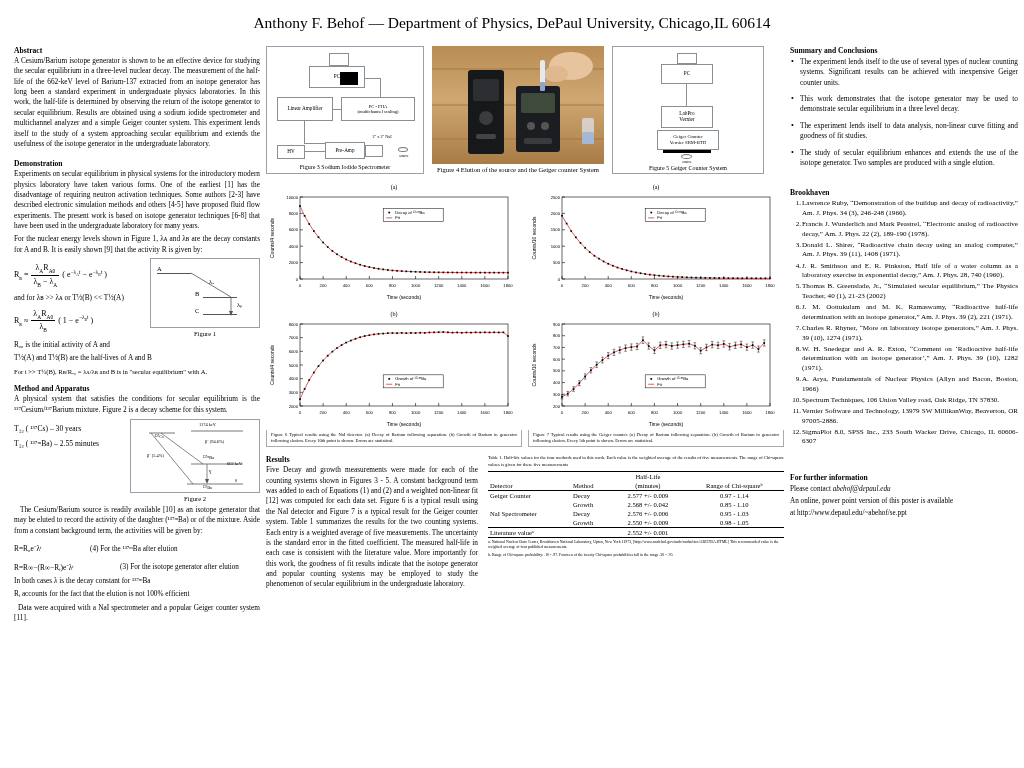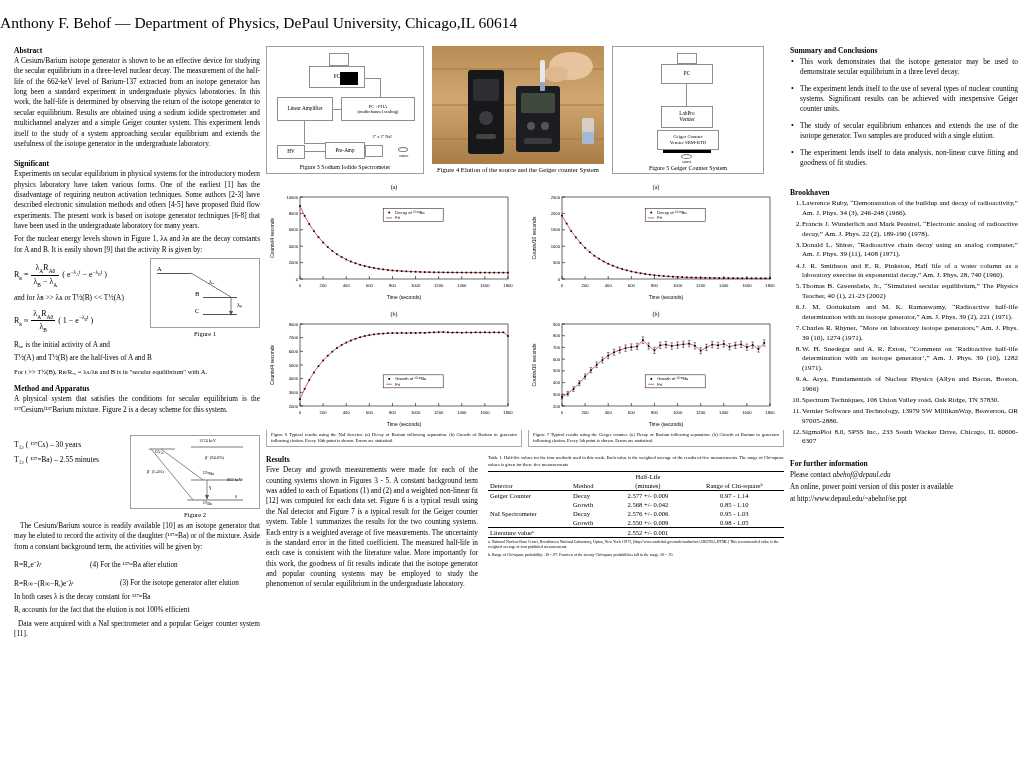--- a/index.html
+++ b/index.html
@@ -15,21 +15,21 @@
 
   
   .title {
     text-align:center;
     font-size:21px;
     font-weight:400;
     margin:24px 0 0 0;
     letter-spacing:.1px;
   }
   .authors {
-    text-align:left;
+    text-align:center;
     font-size:15.5px;
     margin:14px 0 0 0;
   }
 
   
   .cols {
     display:flex;
     margin-top:14px;
     padding:0 14px;
     align-items:flex-start;
@@ -147,21 +147,21 @@
 
   <div class="authors">Anthony F. Behof — Department of Physics, DePaul University, Chicago,IL 60614</div>
 
   <div class="cols">
 
     <div class="col-left">
 
       <h2 class="sec">Abstract</h2>
       <p class="body">A Cesium/Barium isotope generator is shown to be an effective device for studying the secular equilibrium in a three-level nuclear decay. The measurement of the half-life of the 662-keV level of Barium-137 extracted from an isotope generator has long been a standard experiment in undergraduate physics laboratories. In this work, the half-life is determined by observing the return of the isotope generator to secular equilibrium. Results are obtained using a sodium iodide spectrometer and multichannel analyzer and a simple Geiger counter system. This experiment lends itself to the study of a system approaching secular equilibrium and extends the usefulness of the isotope generator in the undergraduate laboratory.</p>
 
-      <h2 class="sec" style="margin-top:10px">Significant</h2>
+      <h2 class="sec" style="margin-top:10px">Demonstration</h2>
       <p class="body">Experiments on secular equilibrium in physical systems for the introductory modern physics laboratory have taken various forms. One of the earliest [1] has the disadvantage of requiring neutron activation techniques. Some authors [2-3] have described electronic simulation methods and others [4-5] have proposed fluid flow experiments. The present work is based on isotope generator techniques [6-8] that have been used in the undergraduate laboratory for many years.</p>
       <p class="body">For the nuclear energy levels shown in Figure 1, λᴀ and λʙ are the decay constants for A and B. It is easily shown [9] that the activity R is given by:</p>
 
       <div class="eqrow">
         <div class="eqcol">
           <div class="eq">
             R<sub>в</sub> =
             <span class="frac"><span class="num">λ<sub>A</sub>R<sub>A0</sub></span><span class="den">λ<sub>B</sub> − λ<sub>A</sub></span></span>
             ( e<sup>−λ<sub>A</sub>t</sup> − e<sup>−λ<sub>B</sub>t</sup> )
           </div>
@@ -199,21 +199,21 @@
         </div>
       </div>
 
       <p class="body" style="margin-top:3px">Rₐ₀ is the initial activity of A and</p>
       <p class="body">T½(A) and T½(B) are the half-lives of A and B</p>
       <p class="body" style="font-size:6.6px">For t &gt;&gt; T½(B), Rʙ/Rₐ₀ = λᴀ/λʙ and B is in "secular equilibrium" with A.</p>
 
       <h2 class="sec" style="margin-top:8px">Method and Apparatus</h2>
       <p class="body">A physical system that satisfies the conditions for secular equilibrium is the ¹³⁷Cesium/¹³⁷Barium mixture. Figure 2 is a decay scheme for this system.</p>
 
-      <div class="eqrow" style="margin-top:20px">
+      <div class="eqrow" style="margin-top:4px">
         <div class="eqcol">
           <div class="eq" style="font-size:7.6px">T₁₂ ( ¹³⁷Cs) – 30 years</div>
           <div class="eq" style="font-size:7.6px">T₁₂ ( ¹³⁷ᵐBa) – 2.55 minutes</div>
         </div>
         <div style="flex:0 0 auto;">
           <div class="figbox fig2">
             <svg width="130" height="74" style="position:absolute;left:0;top:0">
 
               <line x1="18" y1="13" x2="44" y2="13" stroke="#555" stroke-width="0.8"></line>
 
@@ -888,43 +888,43 @@
           <div class="fnote">a. National Nuclear Data Center, Brookhaven National Laboratory, Upton, New York 11973, [http://www.nndc.bnl.gov/nndc/nudat/rtoc/ARI37BA.HTML] This recommended value is the weighted average of four published measurements.</div>
           <div class="fnote">b. Range of Chi-square probability: .10 - .97. Fourteen of the twenty Chi-square probabilities fall in the range .30 - .70.</div>
         </div>
       </div>
     </div>
 
     <div class="col-right">
 
       <h2 class="sec">Summary and Conclusions</h2>
       <ul class="bullets">
+        <li>The experiment lends itself to the use of several types of nuclear counting systems. Significant results can be achieved with inexpensive Geiger counter units.</li>
         <li>This work demonstrates that the isotope generator may be used to demonstrate secular equilibrium in a three level decay.</li>
-        <li>The experiment lends itself to the use of several types of nuclear counting systems. Significant results can be achieved with inexpensive Geiger counter units.</li>
+        <li>The experiment lends itself to data analysis, non-linear curve fitting and goodness of fit studies.</li>
         <li>The study of secular equilibrium enhances and extends the use of the isotope generator. Two samples are produced with a single elution.</li>
-        <li>The experiment lends itself to data analysis, non-linear curve fitting and goodness of fit studies.</li>
       </ul>
 
       <h2 class="sec" style="margin-top:20px">Brookhaven</h2>
       <ol class="refs">
         <li>Lawrence Ruby, “Demonstration of the buildup and decay of radioactivity,” Am. J. Phys. 34 (3), 246-248 (1966).</li>
         <li>Francis J. Wunderlich and Mark Peastrel, “Electronic analog of radioactive decay,” Am. J. Phys. 22 (2), 189-190 (1978).</li>
         <li>Donald L. Shirer, “Radioactive chain decay using an  analog computer,” Am. J. Phys. 39 (11), 1408 (1971).</li>
         <li>J. R. Smithson  and E. R. Pinkston, Half life of a water column as a laboratory exercise in exponential decay,” Am. J. Phys. 28, 740 (1960).</li>
         <li>Thomas B. Greenslade, Jr., “Simulated secular equilibrium,” The Physics Teacher, 40 (1), 21-23 (2002)</li>
         <li>J. M. Oottukulam and M. K. Ramaswamy, “Radioactive half-life determination with an isotope generator,” Am. J. Phys. 39 (2), 221 (1971).</li>
         <li>Charles R. Rhyner, “More on laboratory isotope generators,” Am. J. Phys. 39 (10), 1274 (1971).</li>
         <li>W. H. Snedegar and A. R. Exton, “Comment on ‘Radioactive half-life determination with an isotope generator’,” Am. J. Phys. 39 (10), 1282 (1971).</li>
         <li>A. Arya, Fundamentals of Nuclear Physics (Allyn and Bacon, Boston, 1966)</li>
         <li>Spectrum Techniques, 106 Union Valley road, Oak Ridge, TN 37830.</li>
         <li>Vernier Software and Technology, 13979 SW MillikanWay, Beaverton, OR 97005-2886.</li>
         <li>SigmaPlot 8.0, SPSS Inc., 233 South Wacker Drive, Chicago, IL 60606-6307</li>
       </ol>
 
-      <div class="further" style="margin-top:12px">
+      <div class="further" style="margin-top:26px">
         <h2>For further information</h2>
         <p><span>Please contact </span><span class="ital">abehof@depaul.edu</span></p>
         <p>An online, power point version of this poster is available</p>
         <p>at http://www.depaul.edu/~abehof/se.ppt</p>
       </div>
     </div>
   </div>
 
 </div>
 

